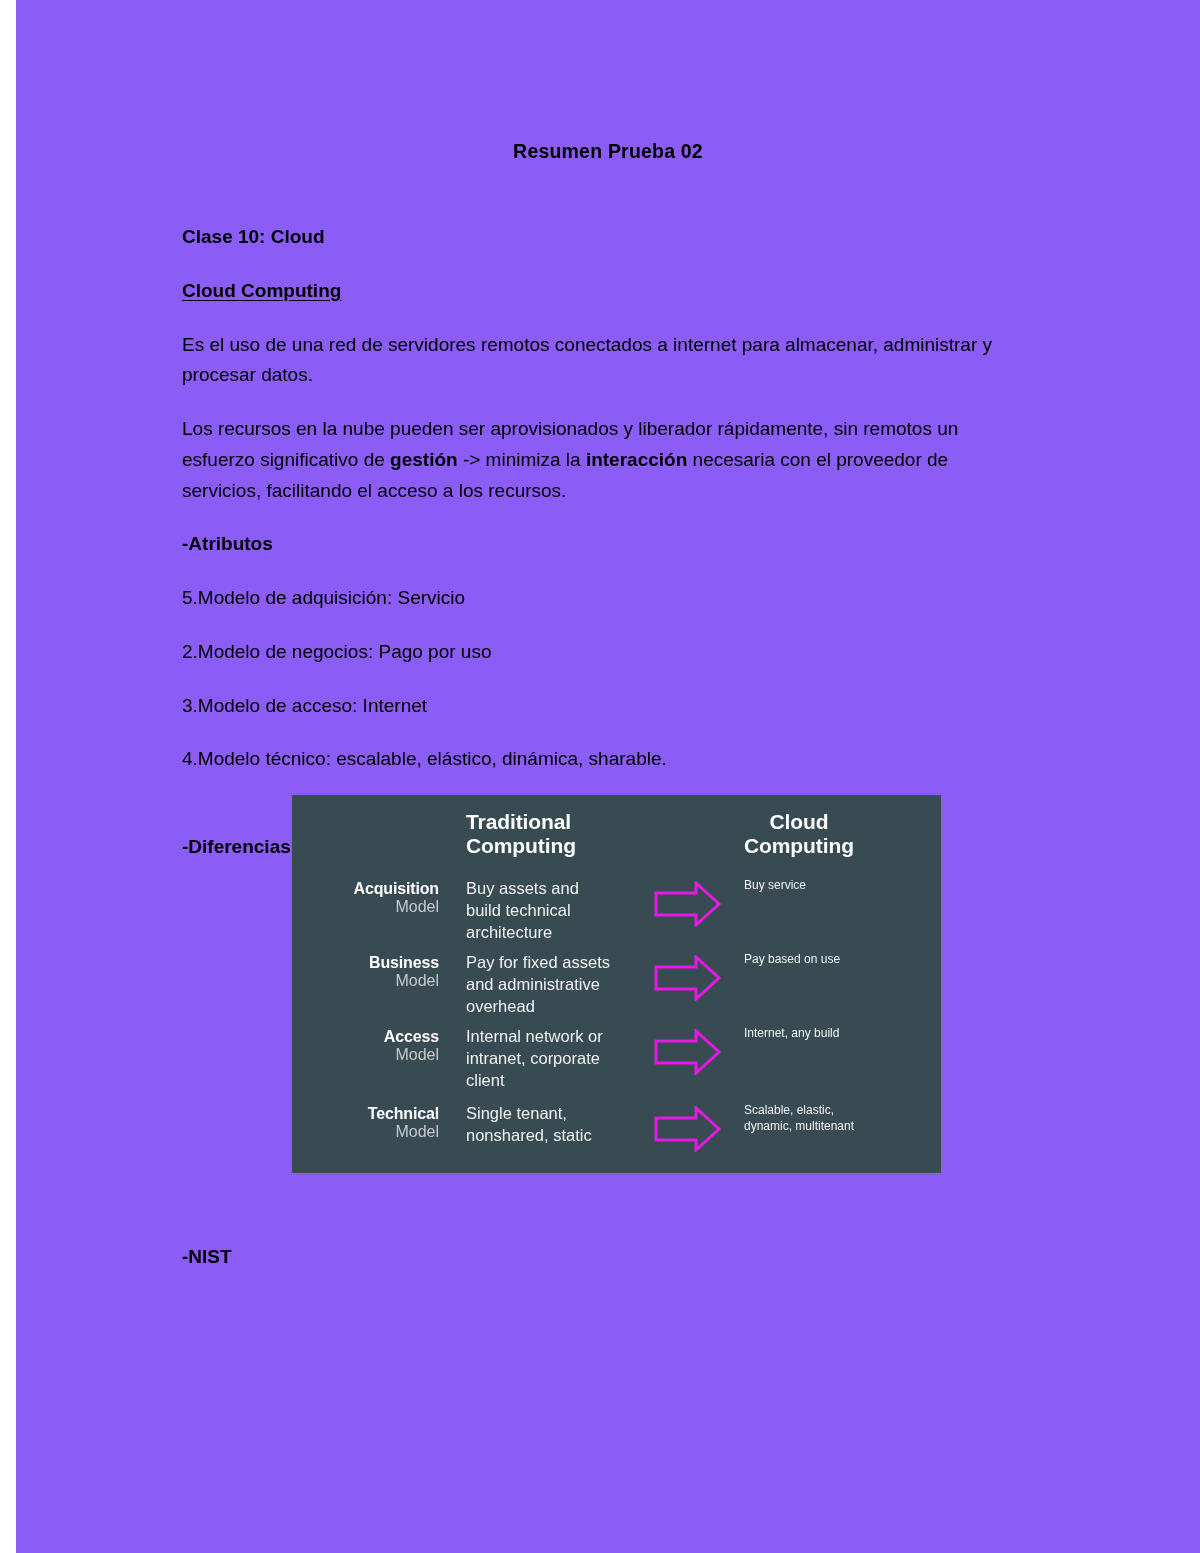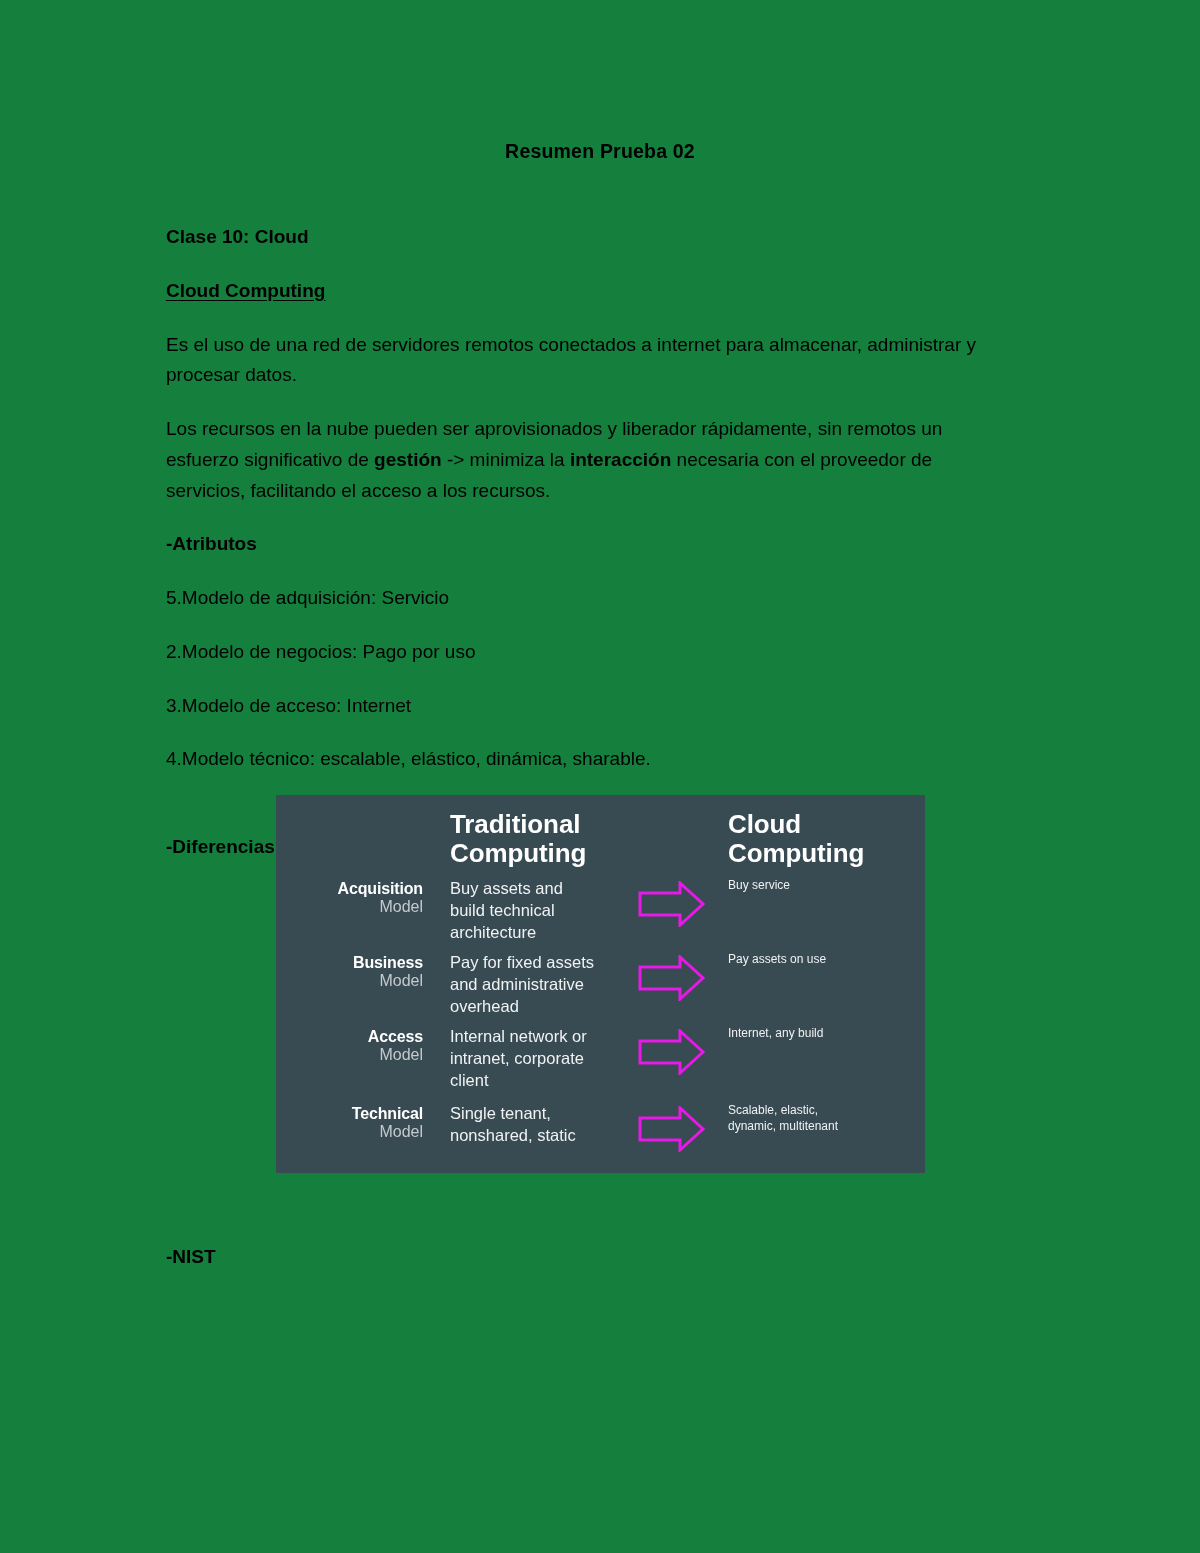--- a/index.html
+++ b/index.html
@@ -13,21 +13,22 @@
     height: 1553px;
     position: relative;
     font-family: "Liberation Sans", "DejaVu Sans", sans-serif;
     color: #000000;
     overflow: hidden;
   }
 
   .page {
     position: absolute;
     inset: 0;
-    background: #15803d;
+    background: #8b5cf6;
+    margin-left: 16px;
   }
 
   
   .doc-title {
     position: absolute;
     left: 0;
     right: 0;
     top: 140px;
     text-align: center;
     font-size: 19.5px;
@@ -66,29 +67,29 @@
     width: 649px;
     height: 378px;
     background: #384a52;
     box-sizing: border-box;
     overflow: hidden;
   }
 
   .fig-head {
     position: absolute;
     top: 15px;
-    font-size: 26px;
+    font-size: 21px;
     font-weight: bold;
     line-height: 1.13;
     color: #ffffff;
     white-space: pre-line;
     letter-spacing: -.1px;
   }
   .fig-head.trad { left: 174px; }
-  .fig-head.cloud { left: 452px; }
+  .fig-head.cloud { left: 452px; text-align: center; }
 
   .fig-row {
     position: absolute;
     left: 0;
     width: 649px;
     height: 72px;
   }
   .fig-row.r1 { top: 85px; }
   .fig-row.r2 { top: 159px; }
   .fig-row.r3 { top: 233px; padding-left: 24px; }
@@ -209,21 +210,21 @@
         <span class="lab-sub">Model</span>
       </div>
       <div class="cell-left">Pay for fixed assets
 and administrative
 overhead</div>
       <div class="arrow-wrap">
         <svg width="68" height="46" viewBox="0 0 68 46" aria-hidden="true">
           <path d="M2 12 L42 12 L42 2 L65 23 L42 44 L42 34 L2 34 Z" fill="none" stroke="#e619e6" stroke-width="3" stroke-linejoin="miter" stroke-linecap="square"></path>
         </svg>
       </div>
-      <div class="cell-right">Pay assets on use</div>
+      <div class="cell-right">Pay based on use</div>
     </div>
 
     <div class="fig-row r3">
       <div class="rowlabel">
         <span class="lab-main">Access</span>
         <span class="lab-sub">Model</span>
       </div>
       <div class="cell-left">Internal network or
 intranet, corporate
 client</div>

